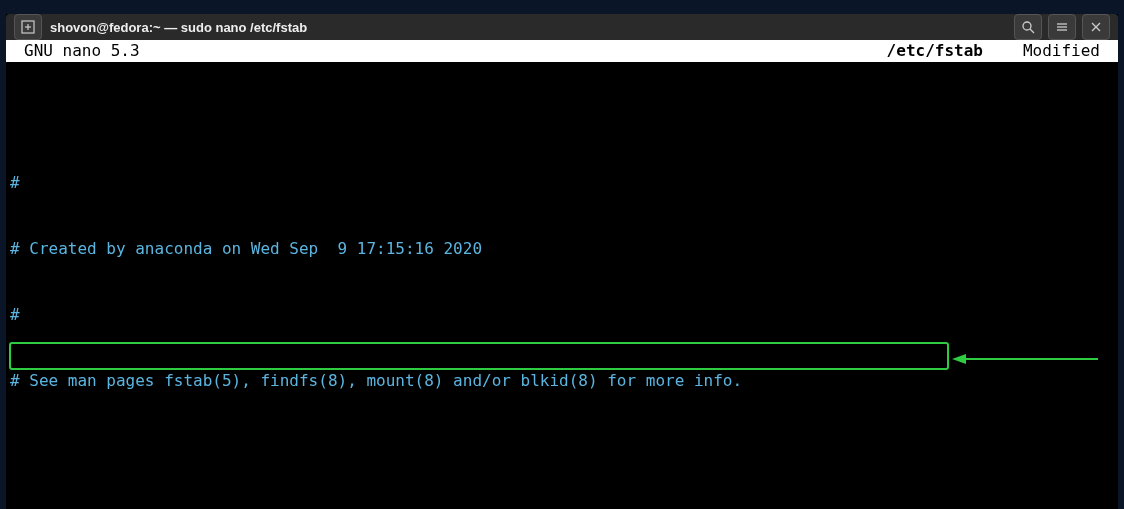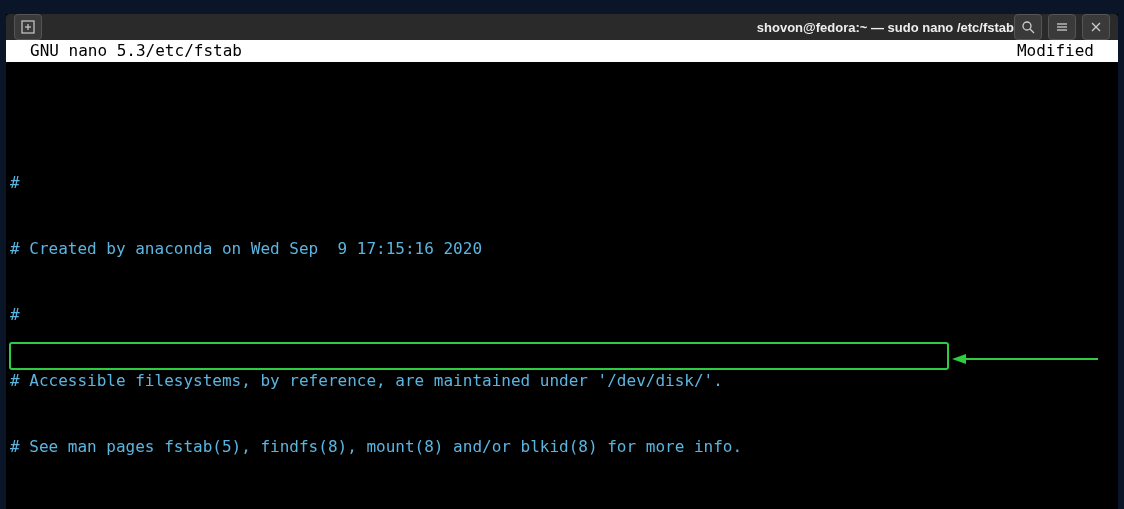--- a/index.html
+++ b/index.html
@@ -36,21 +36,21 @@
   background: #3a3a3a;
   border: 1px solid #555;
   border-radius: 4px;
   display: flex;
   align-items: center;
   justify-content: center;
   margin-right: 8px;
 }
 .titlebar .title {
   flex: 1;
-  text-align: right;
+  text-align: left;
   font-family: sans-serif;
   font-weight: bold;
   font-size: 13px;
   color: #eee;
 }
 .titlebar .right-btns {
   display: flex;
   gap: 6px;
 }
 .titlebar .btn {
@@ -63,25 +63,25 @@
   align-items: center;
   justify-content: center;
   color: #ddd;
 }
 .statusbar {
   background: #fff;
   color: #000;
   font-size: 16px;
   line-height: 22px;
   display: flex;
-  padding: 0 24px;
+  padding: 0 18px;
 }
 .statusbar .app { flex: 0 0 auto; }
-.statusbar .file { flex: 1; text-align: left; }
-.statusbar .mod { flex: 0 0 auto; }
+.statusbar .file { flex: 1; text-align: right; font-weight: bold; }
+.statusbar .mod { flex: 0 0 auto; margin-left: 40px; }
 .editor {
   flex: 1;
   background: #000;
   color: #fff;
   font-size: 16px;
   line-height: 22px;
   padding: 0;
   white-space: pre;
   position: relative;
 }
@@ -148,21 +148,20 @@
     <span class="app">  GNU nano 5.3</span>
     <span class="file">/etc/fstab</span>
     <span class="mod">Modified  </span>
   </div>
 
   <div class="editor">
     <div class="blank"></div>
     <div class="row comment">#</div>
     <div class="row comment"># Created by anaconda on Wed Sep  9 17:15:16 2020</div>
     <div class="row comment">#</div>
-    <div class="row comment"># Accessible filesystems, by reference, are maintained under '/dev/disk/'.</div>
     <div class="row comment"># See man pages fstab(5), findfs(8), mount(8) and/or blkid(8) for more info.</div>
     
     
     
     
     
     
     
     
 

